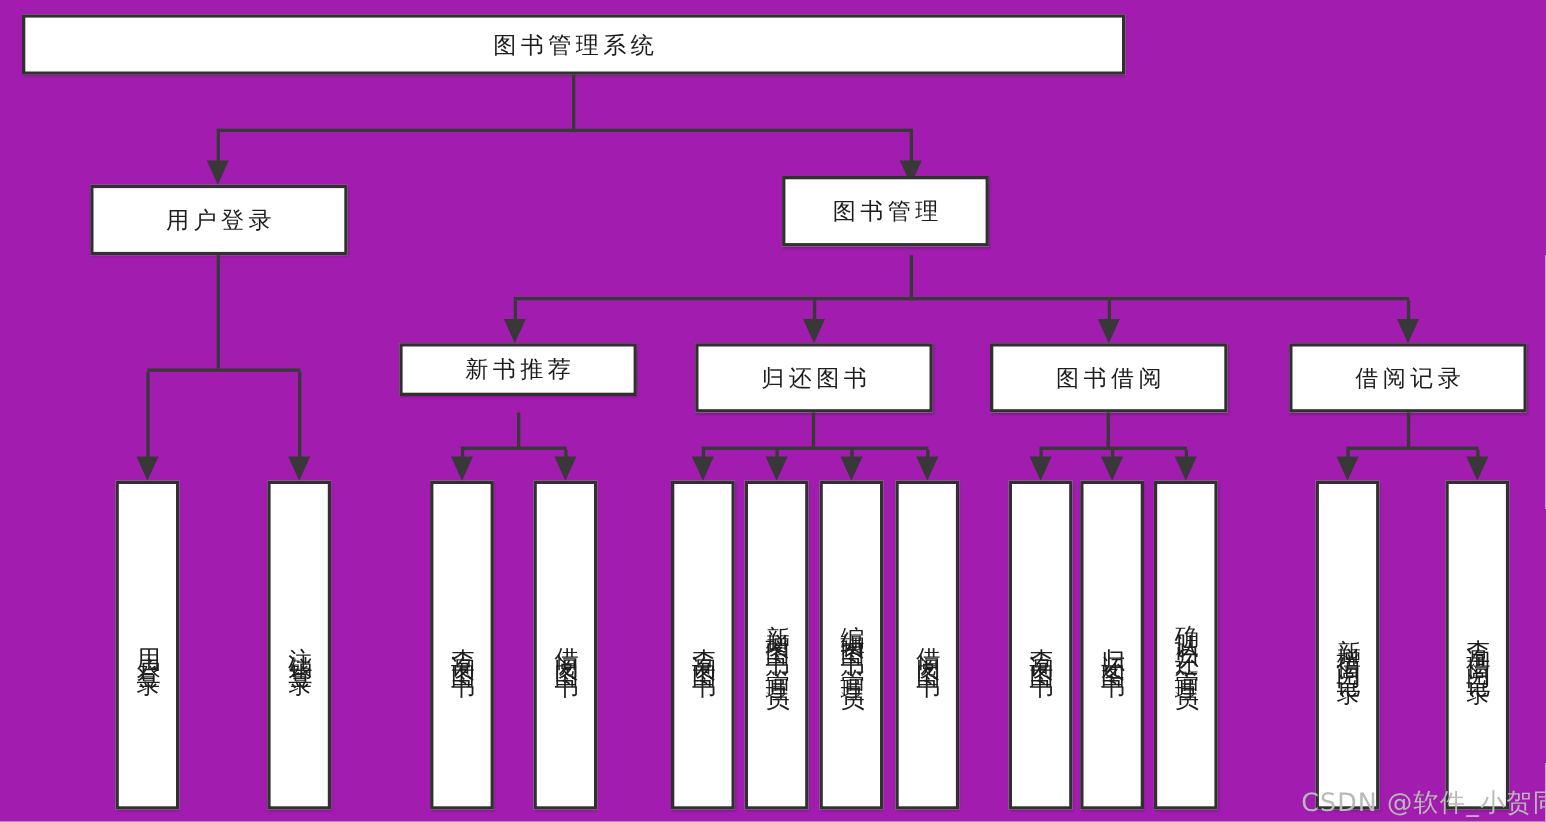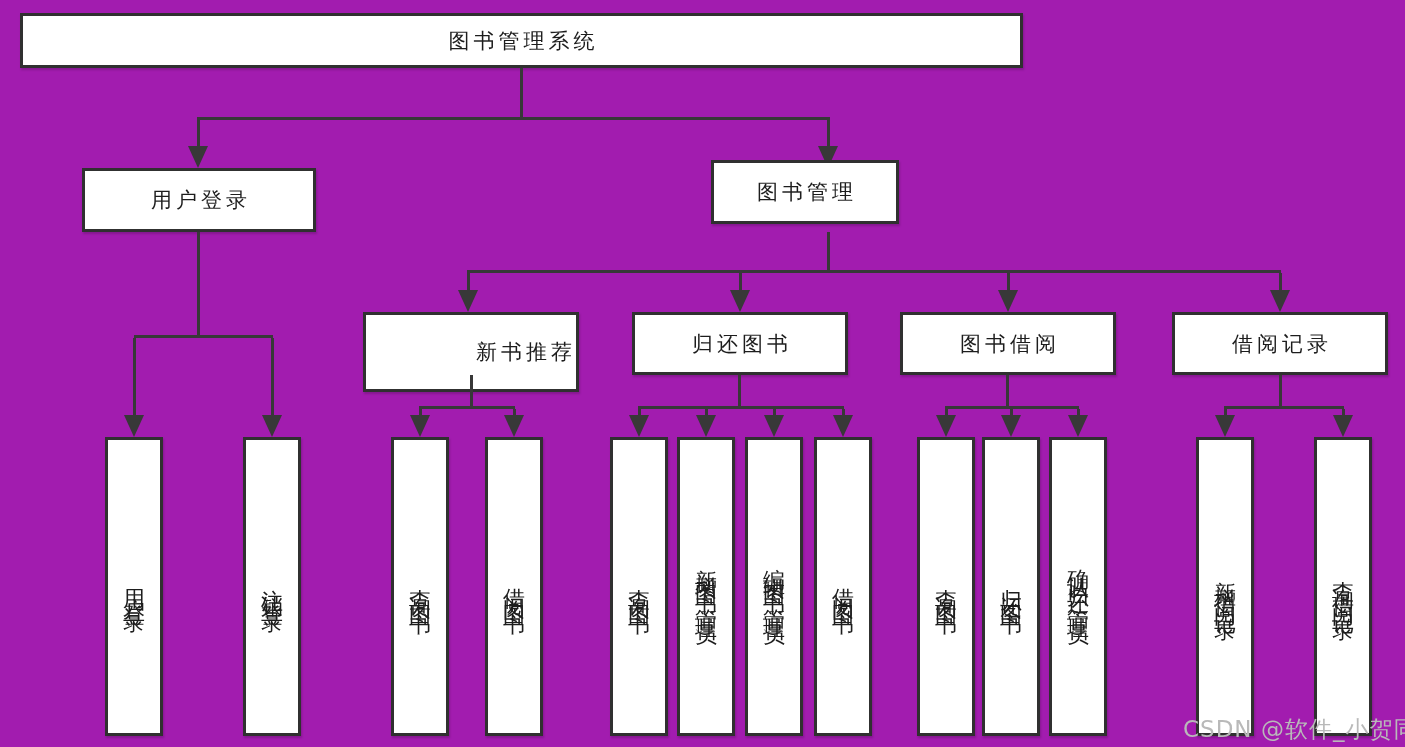--- a/index.html
+++ b/index.html
@@ -116,21 +116,21 @@
   <div class="arrow" style="left:134px; top:338px; height:99px;"></div>
   <div class="arrow" style="left:272px; top:338px; height:99px;"></div>
 
   <div class="vline" style="left:827px; top:232px; height:41px;"></div>
   <div class="hline" style="left:467px; top:270px; width:814px;"></div>
   <div class="arrow" style="left:468px; top:273px; height:39px;"></div>
   <div class="arrow" style="left:740px; top:273px; height:39px;"></div>
   <div class="arrow" style="left:1008px; top:273px; height:39px;"></div>
   <div class="arrow" style="left:1280px; top:273px; height:39px;"></div>
 
-  <div class="node hnode" style="left:363px; top:312px; width:216px; height:80px;justify-content:flex-end;">
+  <div class="node hnode" style="left:363px; top:312px; width:216px; height:48px;">
     <span>新书推荐</span>
   </div>
   <div class="node hnode" style="left:632px; top:312px; width:216px; height:63px;">
     <span>归还图书</span>
   </div>
   <div class="node hnode" style="left:900px; top:312px; width:216px; height:63px;">
     <span>图书借阅</span>
   </div>
   <div class="node hnode" style="left:1172px; top:312px; width:216px; height:63px;">
     <span>借阅记录</span>

